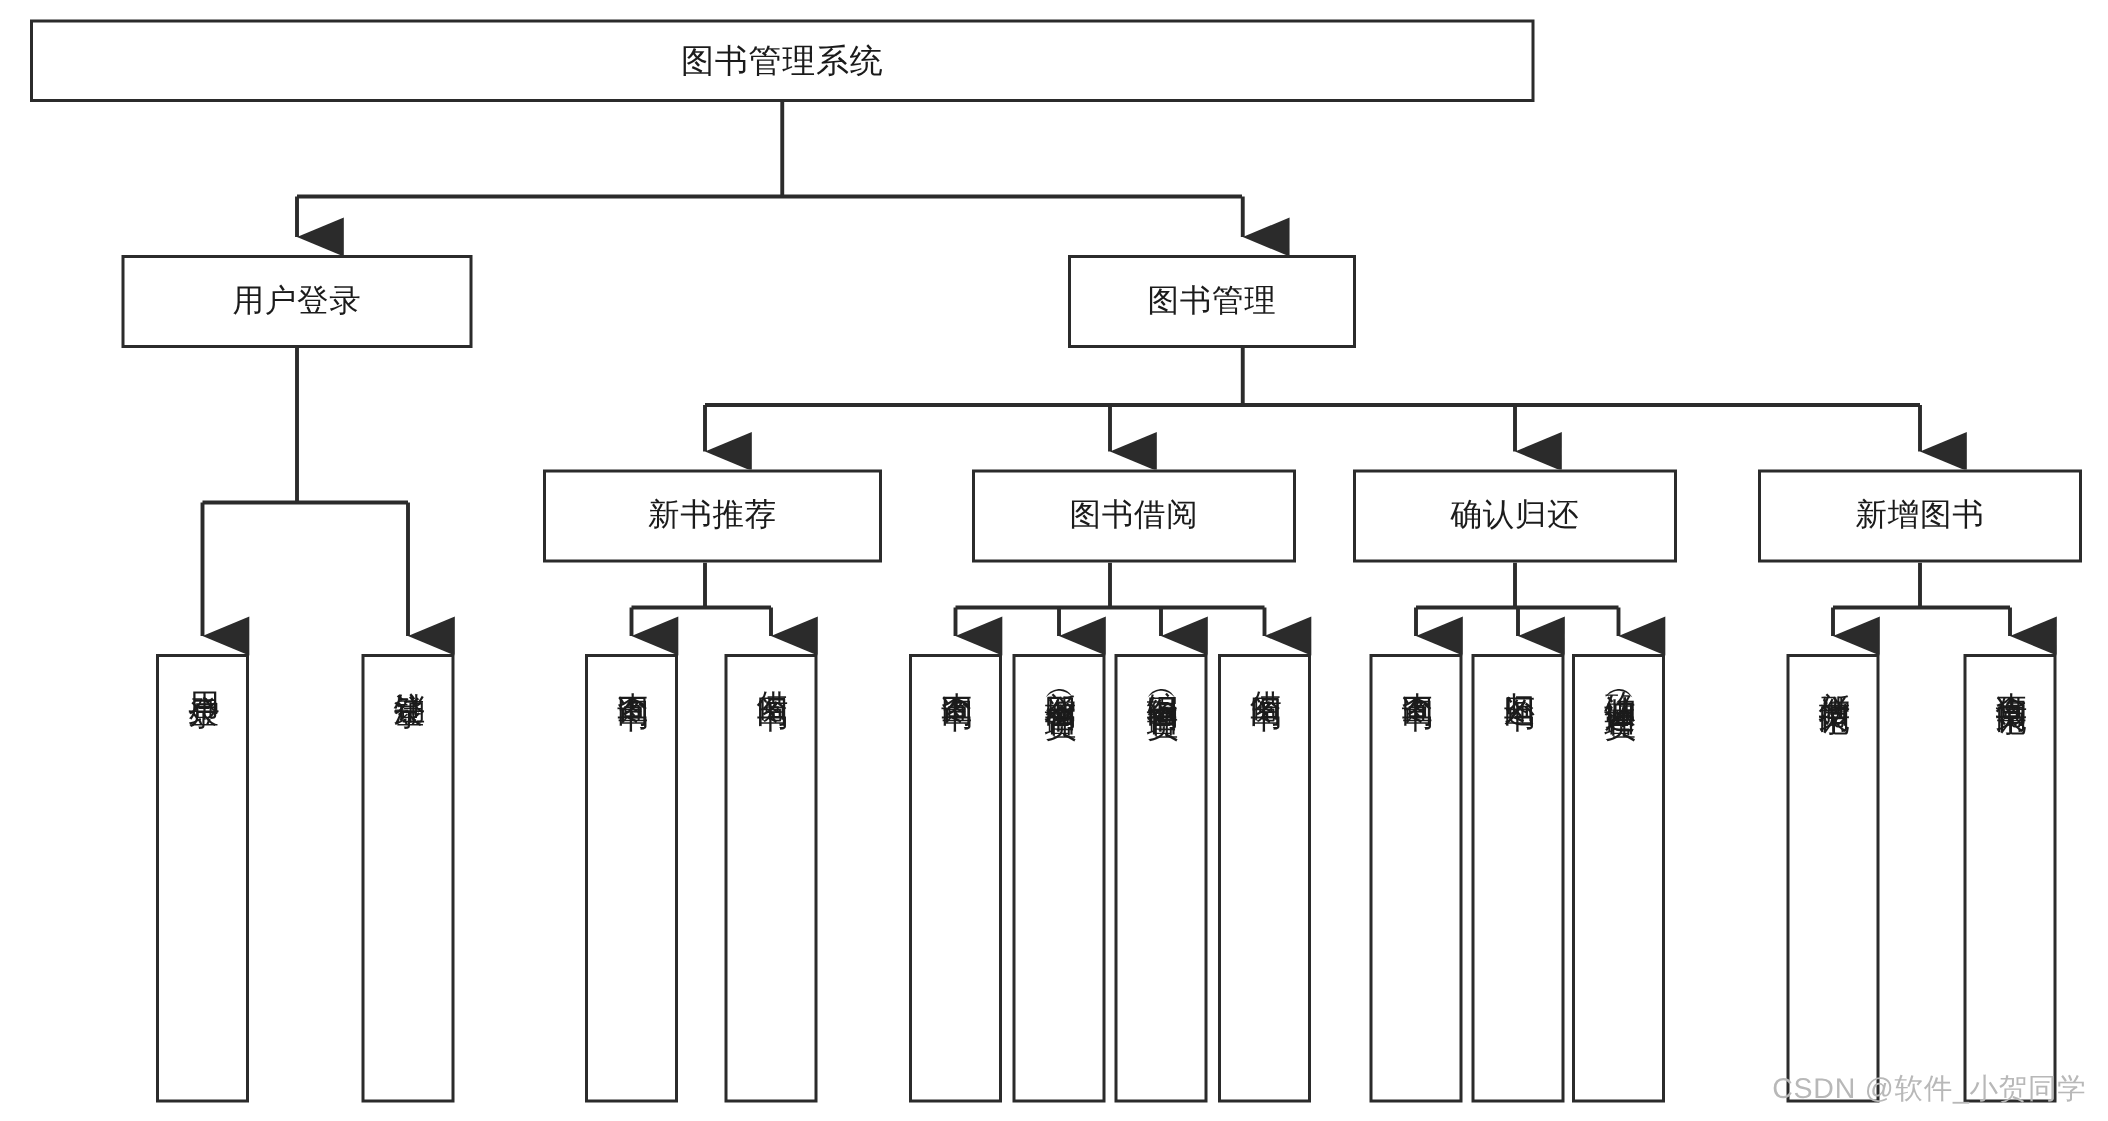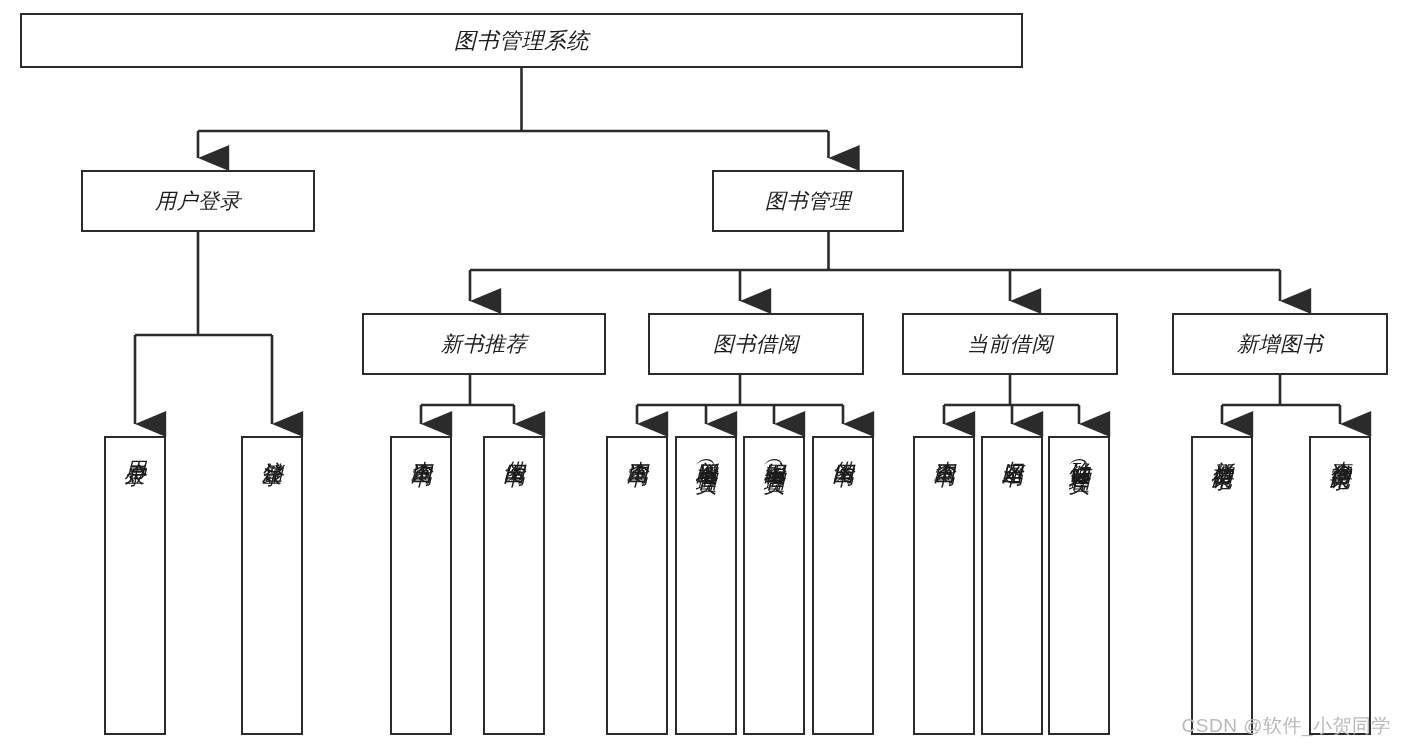--- a/index.html
+++ b/index.html
@@ -31,21 +31,20 @@
     position: absolute;
     box-sizing: border-box;
     background: #ffffff;
     border: 2.5px solid #2b2b2b;
     display: flex;
     align-items: center;
     justify-content: center;
     text-align: center;
     color: #1b1b1b;
     z-index: 2;
-    font-style: italic;
   }
   .node-label {
     display: block;
     line-height: 1.18;
     letter-spacing: 0.5px;
   }
   
   .node.horiz .node-label {
     font-size: 21px;
   }
@@ -138,28 +137,28 @@
     <span class="node-label">图书管理系统</span>
   </div>
 
   <div class="node horiz" style="left:81px; top:170px; width:234px; height:62px;">
     <span class="node-label">用户登录</span>
   </div>
   <div class="node horiz" style="left:712px; top:170px; width:192px; height:62px;">
     <span class="node-label">图书管理</span>
   </div>
 
-  <div class="node horiz" style="left:362px; top:313px; width:244px; height:62px;">
+  <div class="node horiz" style="left:362px; top:313px; width:226px; height:62px;">
     <span class="node-label">新书推荐</span>
   </div>
   <div class="node horiz" style="left:632px; top:313px; width:216px; height:62px;margin-left:16px;">
     <span class="node-label">图书借阅</span>
   </div>
   <div class="node horiz" style="left:902px; top:313px; width:216px; height:62px;">
-    <span class="node-label">当前借阅</span>
+    <span class="node-label">确认归还</span>
   </div>
   <div class="node horiz" style="left:1172px; top:313px; width:216px; height:62px;">
     <span class="node-label">新增图书</span>
   </div>
 
   <div class="node vert" style="left:104px; top:436px; width:62px; height:299px;">
     <span class="node-label">用户登录</span>
   </div>
   <div class="node vert" style="left:241px; top:436px; width:62px; height:299px;">
     <span class="node-label">注销登录</span>

